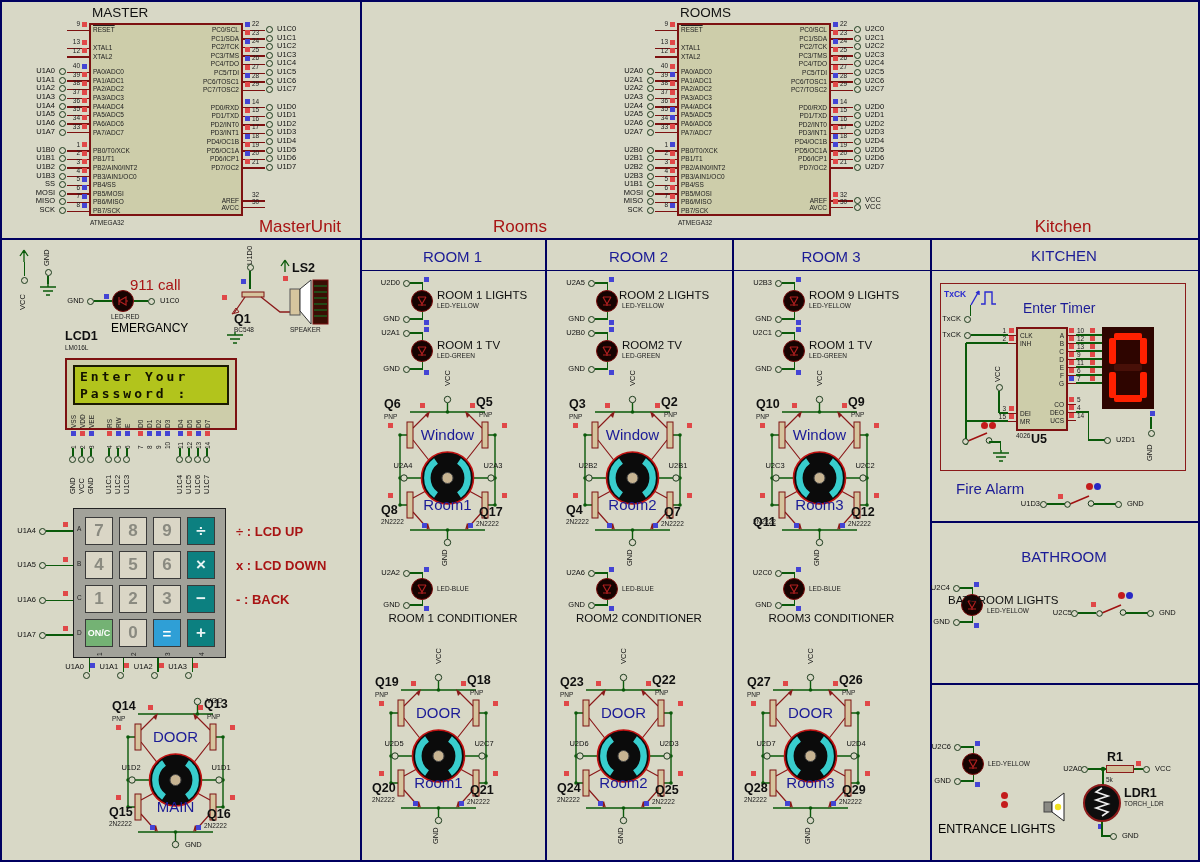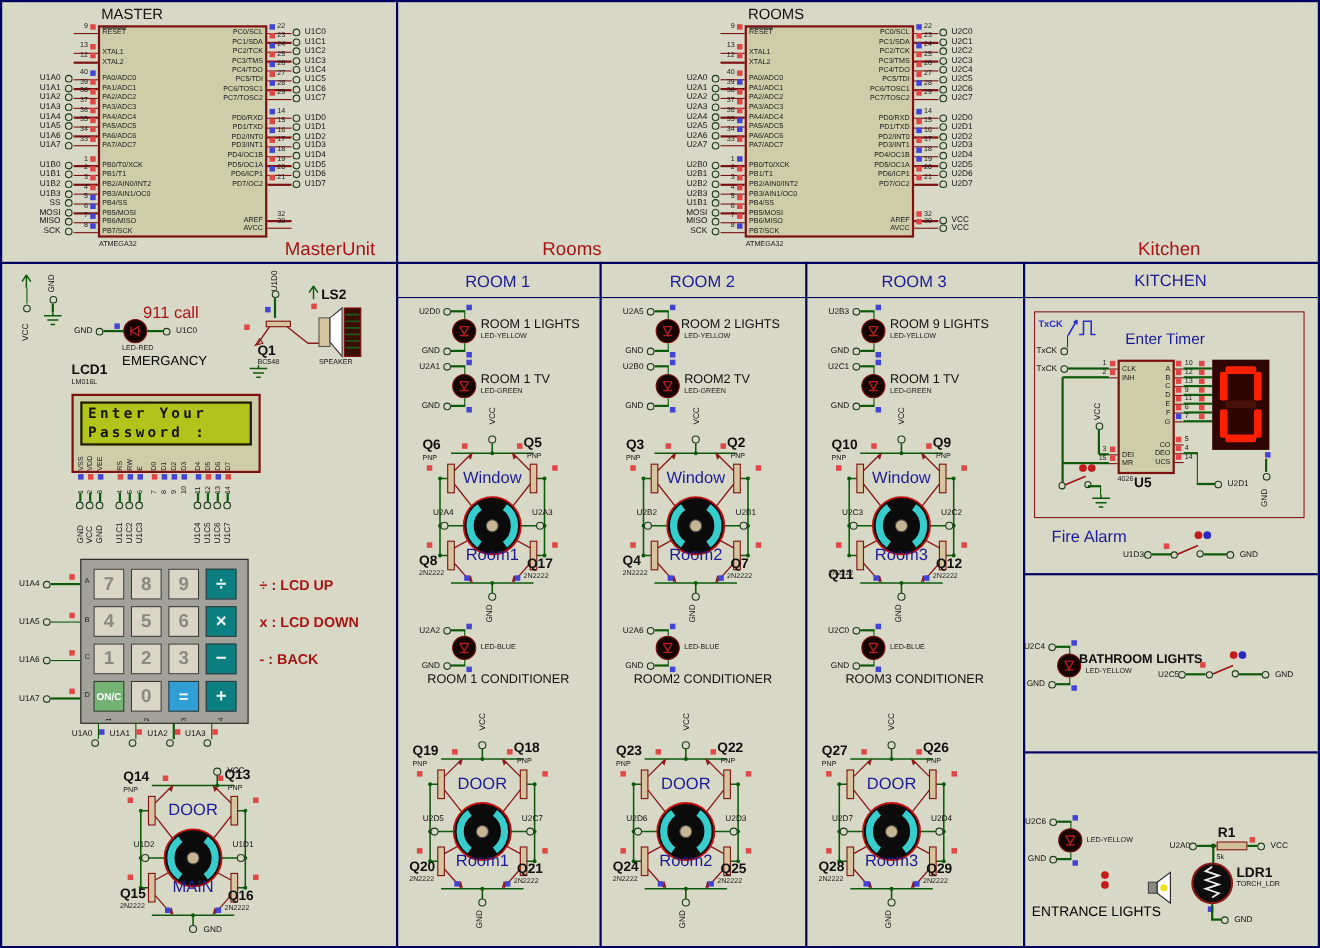--- a/index.html
+++ b/index.html
@@ -1302,35 +1302,36 @@
     <svg width="34" height="14" viewBox="0 0 34 14" style="position: absolute; left: 1064px; top: 494px; overflow: visible;">
       <path d="M6 10 L25 2" stroke="#a01010" stroke-width="1.5"></path>
       <circle cx="3.5" cy="10.5" r="2.8" fill="#d8d8c6" stroke="#1c3a1c"></circle>
       <circle cx="27" cy="9.5" r="2.8" fill="#d8d8c6" stroke="#1c3a1c"></circle>
     </svg>
     <div class="abs wh" style="left: 1094px; top: 503.3px; width: 22px;"></div>
     <div class="abs dot7 dr" style="left: 1086px; top: 483px;"></div>
     <div class="abs dot7 db" style="left: 1094px; top: 483px;"></div>
     <div class="abs term" style="left: 1114.5px; top: 500.5px;"></div>
     <div class="abs t7" style="left: 1127px; top: 499.5px;">GND</div>
+    <div class="abs navy" style="left: 930px; top: 548px; width: 268px; text-align: center; font-size: 15px;">BATHROOM</div>
     <div class="abs t7" style="left: 910px; top: 583.5px; width: 40px; text-align: right;">U2C4</div>
     <div class="abs term" style="left: 952.5px; top: 584.5px;"></div>
     <div class="abs wh" style="left: 960px; top: 587.3px; width: 13px;"></div>
     <div class="abs wv" style="left: 972px; top: 588px; height: 7px;"></div>
     <div class="abs sq sb" style="left: 974px; top: 582px;"></div>
     <div class="abs " style="left: 961px; top: 594px; width: 22px; height: 22px; background: rgb(22, 3, 1); border: 1.5px solid rgb(122, 12, 12); border-radius: 50%; box-sizing: border-box;"></div>
     <svg width="14" height="14" viewBox="0 0 14 14" style="position: absolute; left: 965px; top: 598px; overflow: visible;">
       <path d="M3 3 L11 3 M3 3 L7 10 L11 3 M3 11 L11 11 M7 10 V12" stroke="#b02020" stroke-width="1.2" fill="none"></path>
     </svg>
     <div class="abs wv" style="left: 972px; top: 616px; height: 6px;"></div>
     <div class="abs wh" style="left: 960px; top: 621.3px; width: 13px;"></div>
     <div class="abs sq sb" style="left: 974px; top: 623px;"></div>
     <div class="abs term" style="left: 952.5px; top: 618.5px;"></div>
     <div class="abs t7" style="left: 910px; top: 617.5px; width: 40px; text-align: right;">GND</div>
-    <div class="abs t11" style="left: 981px; top: 594px; font-weight: bold;">BATHROOM LIGHTS</div>
+    <div class="abs t11" style="left: 948px; top: 594px;">BATHROOM LIGHTS</div>
     <div class="abs t6" style="left: 987px; top: 607px;">LED-YELLOW</div>
     <div class="abs t7" style="left: 1044px; top: 608.5px; width: 28px; text-align: right;">U2C5</div>
     <div class="abs term" style="left: 1070.5px; top: 609.5px;"></div>
     <div class="abs wh" style="left: 1078px; top: 612.3px; width: 18px;"></div>
     <div class="abs sq sr" style="left: 1091px; top: 602px;"></div>
     <svg width="34" height="14" viewBox="0 0 34 14" style="position: absolute; left: 1096px; top: 603px; overflow: visible;">
       <path d="M6 10 L25 2" stroke="#a01010" stroke-width="1.5"></path>
       <circle cx="3.5" cy="10.5" r="2.8" fill="#d8d8c6" stroke="#1c3a1c"></circle>
       <circle cx="27" cy="9.5" r="2.8" fill="#d8d8c6" stroke="#1c3a1c"></circle>
     </svg>

